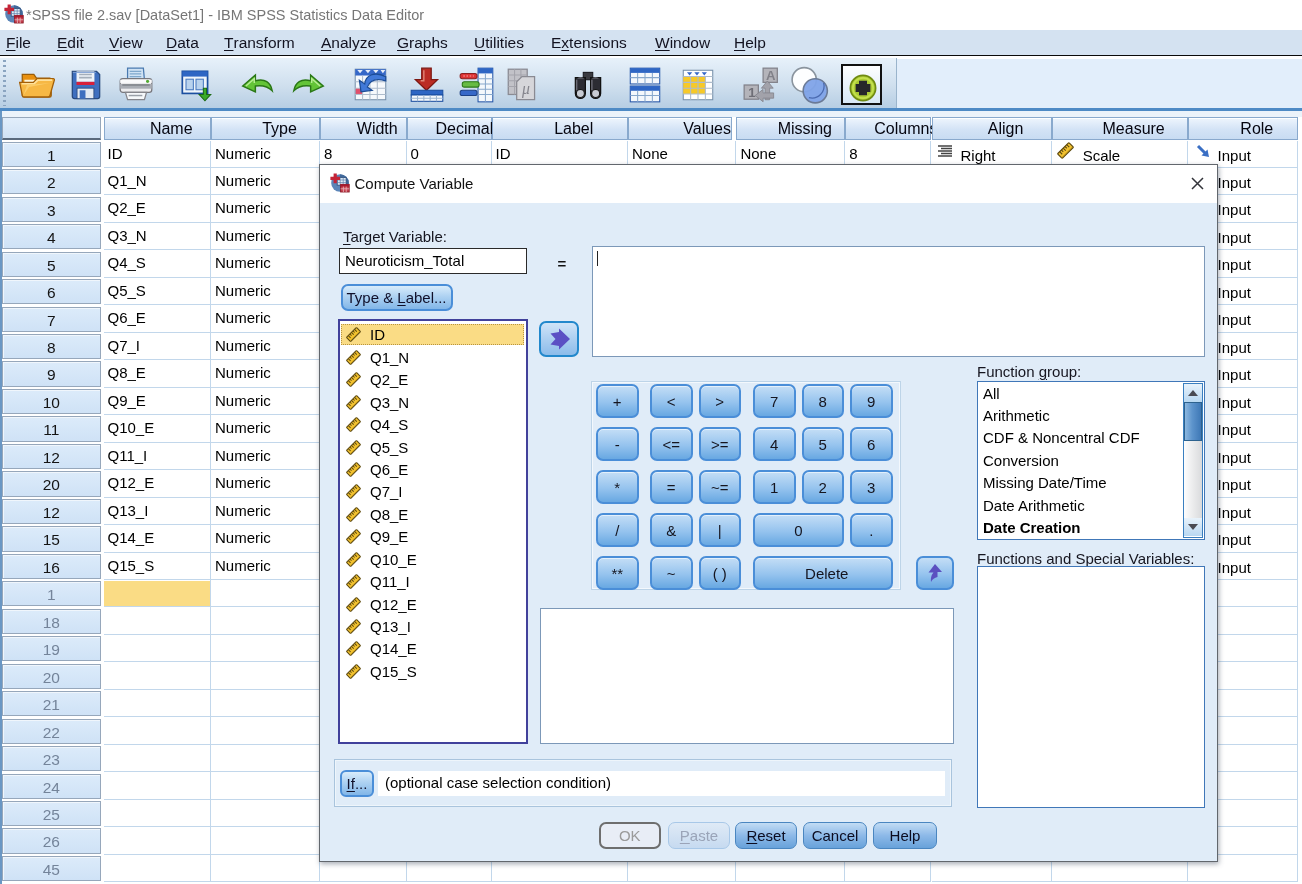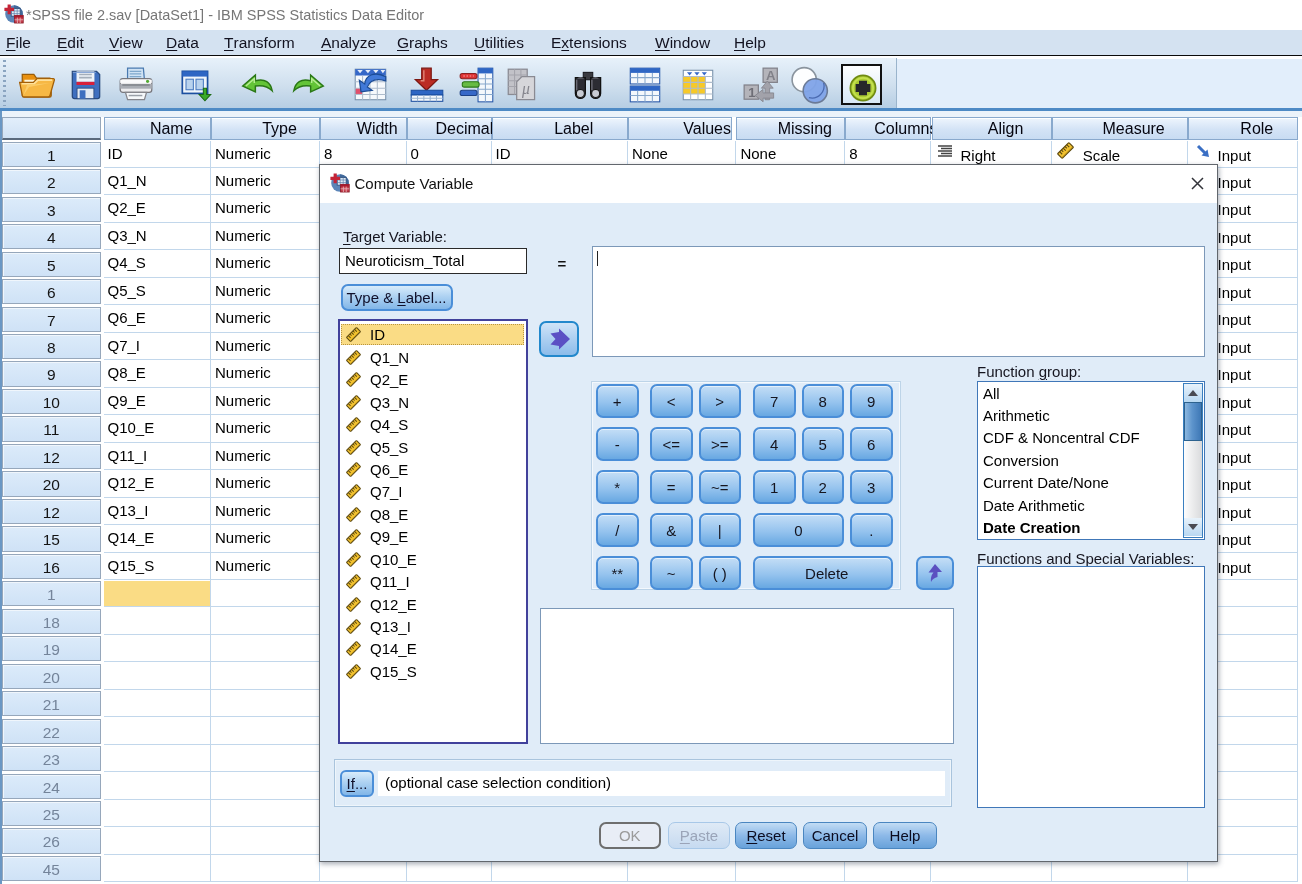--- a/index.html
+++ b/index.html
@@ -785,21 +785,21 @@
     <svg width="22" height="22" viewBox="0 0 22 22">
       <path d="M11 2 L18 10 h-4.5 v5 c-3 1-5 2-6.5 5 c-0.5-5 1-8 2.5-9.5 h-5z" fill="#5b50c0"></path>
     </svg>
   </div>
 <div class="lbl" style="left:977px;top:363px;">Function <u>g</u>roup:</div>
 <div class="abs" style="left:976.5px;top:381px;width:228px;height:158.5px;background:#fff;border:1.5px solid #4077b8;"></div>
 <div class="abs" style="left:983px;top:384.5px;font-size:15px;color:#000;white-space:nowrap;">All</div>
 <div class="abs" style="left:983px;top:406.92px;font-size:15px;color:#000;white-space:nowrap;">Arithmetic</div>
 <div class="abs" style="left:983px;top:429.34000000000003px;font-size:15px;color:#000;white-space:nowrap;">CDF &amp; Noncentral CDF</div>
 <div class="abs" style="left:983px;top:451.76px;font-size:15px;color:#000;white-space:nowrap;">Conversion</div>
-<div class="abs" style="left:983px;top:474.18px;font-size:15px;color:#000;white-space:nowrap;">Current Date/None</div>
+<div class="abs" style="left:983px;top:474.18px;font-size:15px;color:#000;white-space:nowrap;">Missing Date/Time</div>
 <div class="abs" style="left:983px;top:496.6px;font-size:15px;color:#000;white-space:nowrap;">Date Arithmetic</div>
 <div class="abs" style="left:983px;top:519.02px;font-size:15px;color:#000;white-space:nowrap;font-weight:bold;">Date Creation</div>
 <div class="abs" style="left:1182.5px;top:382.5px;width:20px;height:155.5px;border:1px solid #3a7fc0;background:#fff;"></div>
 <div class="abs" style="left:1183.5px;top:383.5px;width:18px;height:18px;background:linear-gradient(#e8f2fb,#b9d8f2);display:flex;align-items:center;justify-content:center;">
     <svg width="10" height="6" viewBox="0 0 10 6">
       <path d="M5 0 L10 6 H0z" fill="#4a4a52"></path>
     </svg>
   </div>
 <div class="abs" style="left:1183.5px;top:401.5px;width:18px;height:39px;background:linear-gradient(90deg,#8cb8e0,#5d94cc 45%,#3e78b6);border:1px solid #2d628e;"></div>
 <div class="abs" style="left:1183.5px;top:440.5px;width:18px;height:77.5px;background:linear-gradient(90deg,#fdfdfd,#d9dadc);"></div>

